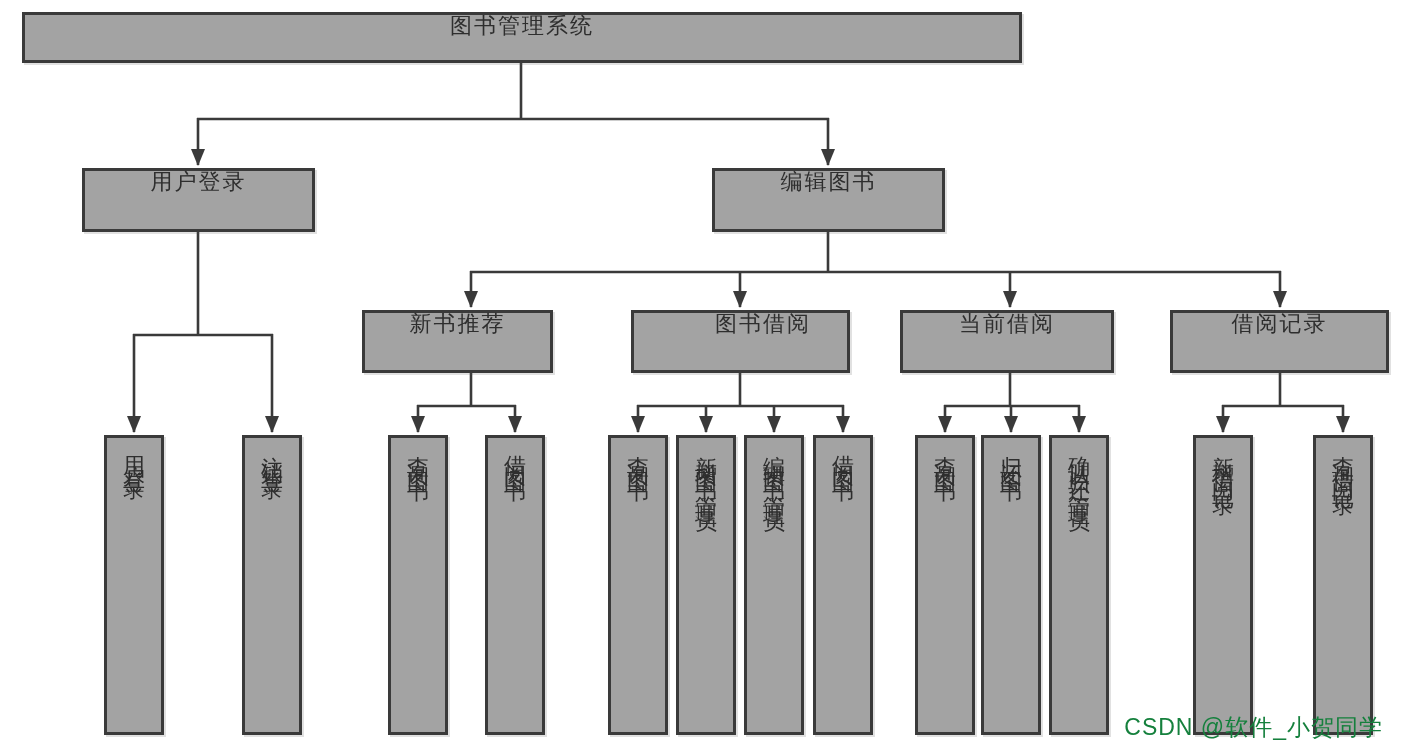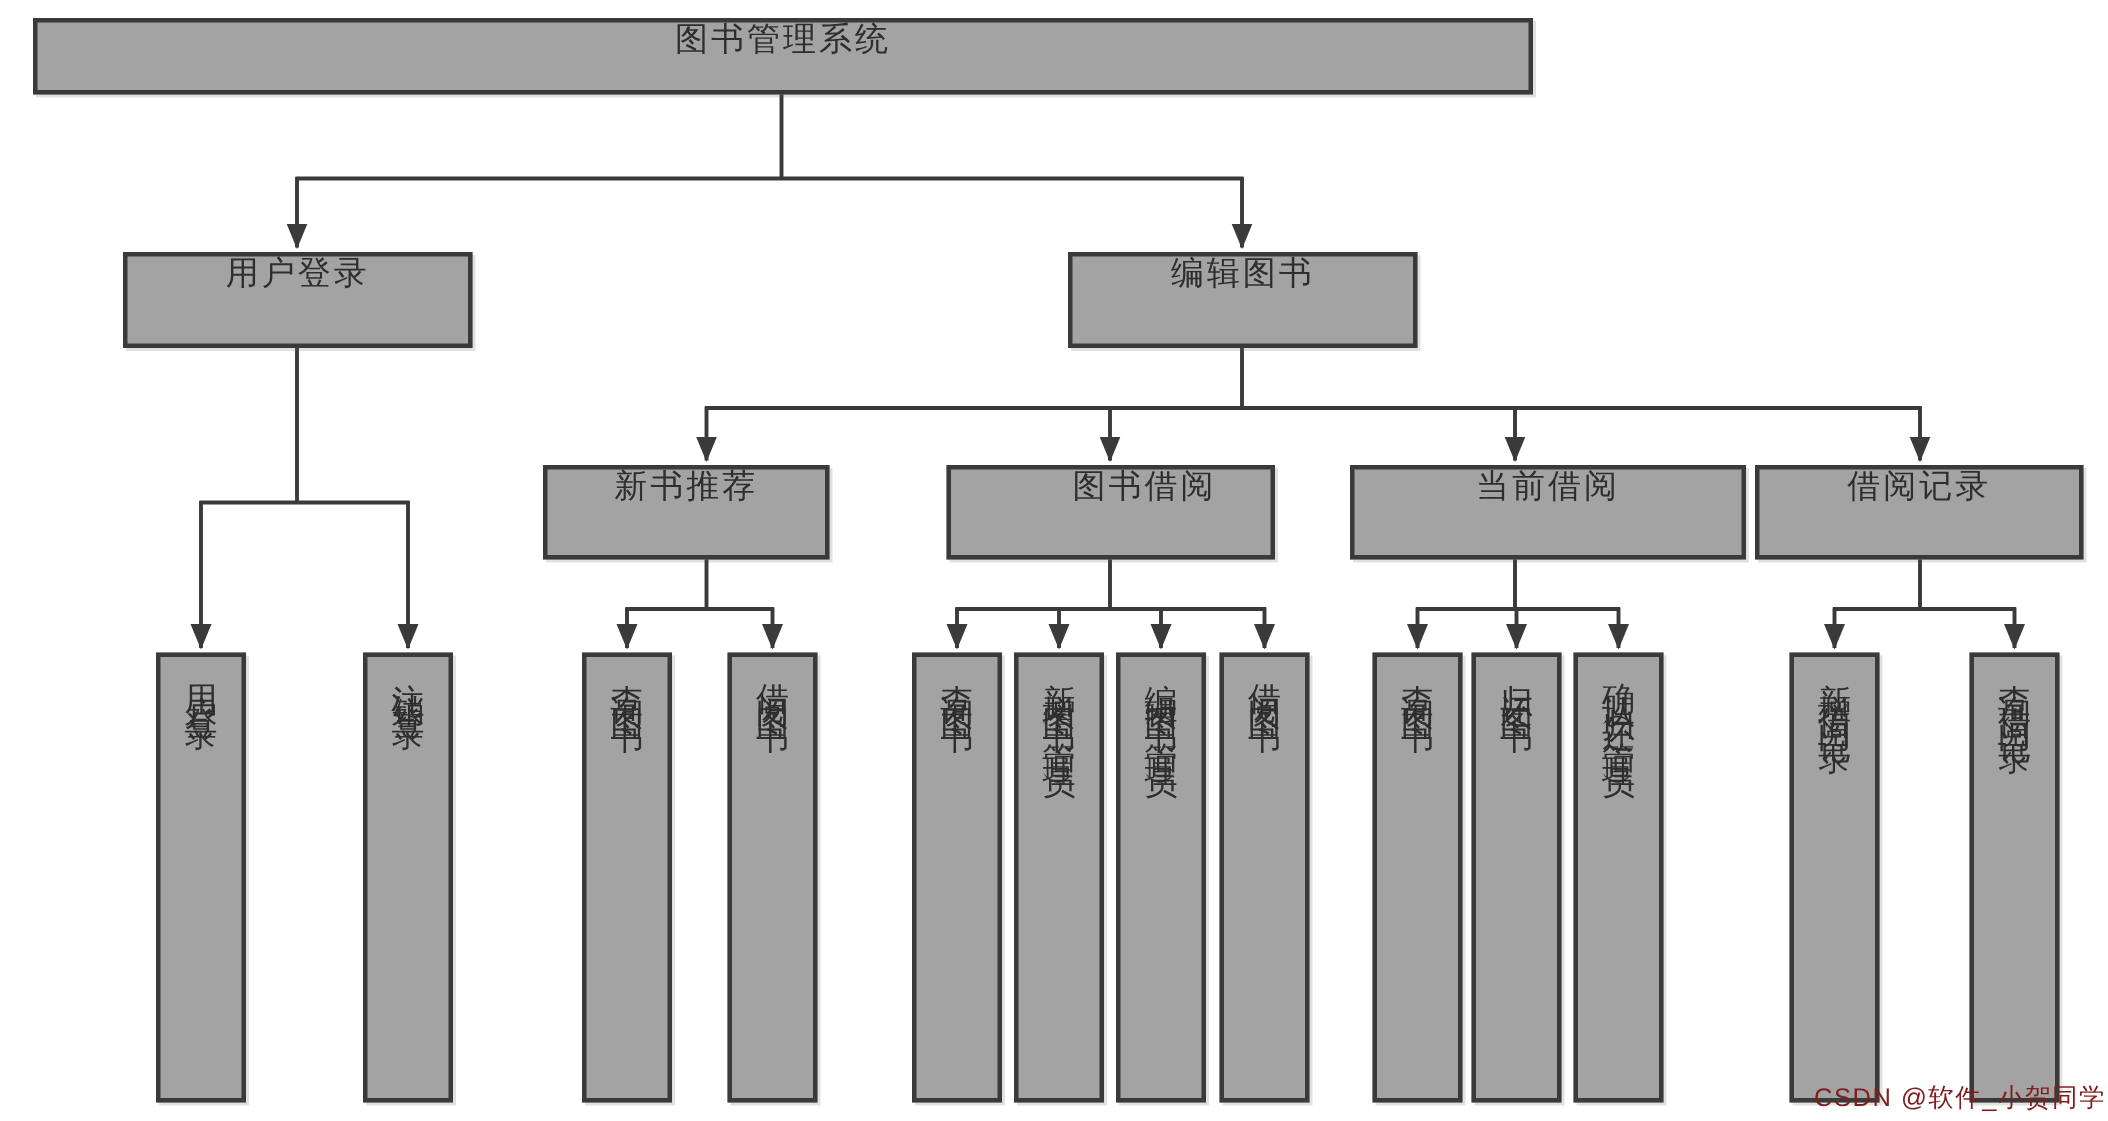--- a/index.html
+++ b/index.html
@@ -40,43 +40,43 @@
     letter-spacing: 8px;
     line-height: 1;
     white-space: nowrap;
   }
   
   .n-root  { left: 22px;  top: 12px;  width: 1000px; height: 51px; }
   .n-l2a   { left: 82px;  top: 168px; width: 233px;  height: 64px; }
   .n-l2b   { left: 712px; top: 168px; width: 233px;  height: 64px; }
   .n-l3a   { left: 362px;  top: 310px; width: 191px; height: 63px; }
   .n-l3b   { left: 631px;  top: 310px; width: 219px; height: 63px; padding-left: 45px; }
-  .n-l3c   { left: 900px;  top: 310px; width: 264px; height: 63px; }
+  .n-l3c   { left: 900px;  top: 310px; width: 214px; height: 63px; }
   .n-l3d   { left: 1170px; top: 310px; width: 219px; height: 63px; }
   
   .leaf { top: 435px; width: 60px; height: 300px; }
   .lf1  { left: 104px; }
   .lf2  { left: 242px; }
   .lf3  { left: 388px; }
   .lf4  { left: 485px; }
   .lf5  { left: 608px; }
   .lf6  { left: 676px; }
   .lf7  { left: 744px; }
   .lf8  { left: 813px; }
   .lf9  { left: 915px; }
   .lf10 { left: 981px; }
   .lf11 { left: 1049px; }
   .lf12 { left: 1193px; }
   .lf13 { left: 1313px; }
   .watermark {
     position: absolute;
-    right: 1px;
+    right: 22px;
     bottom: 4px;
-    font-size: 17px;
-    color: #7f1d1d;
+    font-size: 23px;
+    color: #15803d;
     letter-spacing: 1px;
     white-space: nowrap;
     z-index: 5;
   }
 </style>
 </head>
 <body>
 
 <div class="stage">
 

